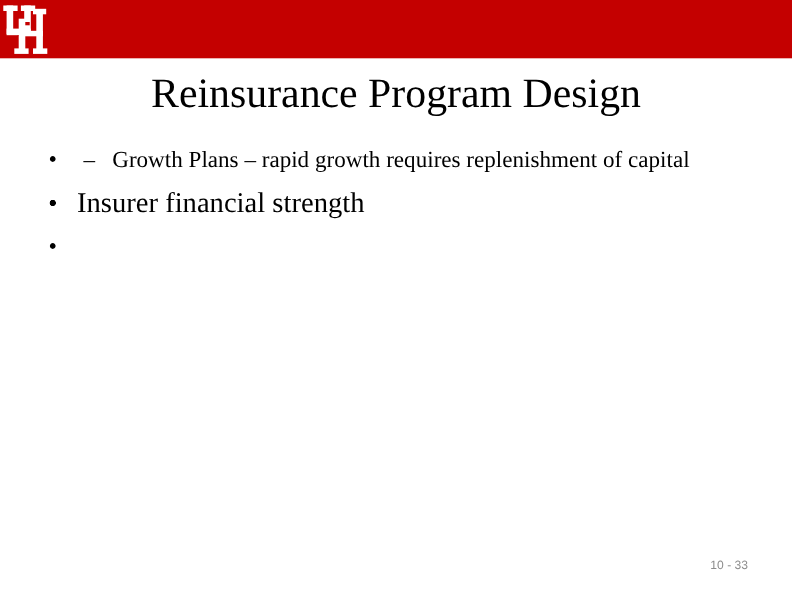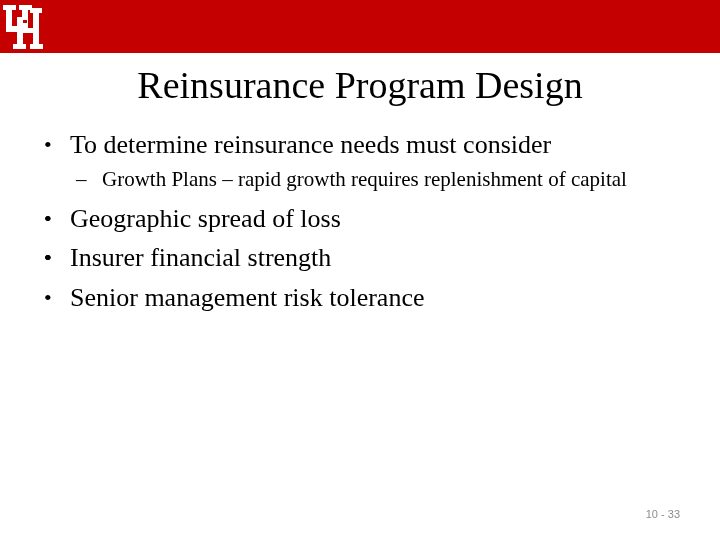--- a/index.html
+++ b/index.html
@@ -123,43 +123,40 @@
         <rect x="14" y="30" width="1" height="1"></rect>
       </g>
     </svg>
   </div>
 
   <h1 class="title">Reinsurance Program Design</h1>
 
   <div class="content">
     <div class="bullet">
       <span class="dot">•</span>
-      <span>To determine reinsurance needs must consider</span>
     </div>
     <div class="sub">
       <span class="dash">–</span>
       <span>Growth Plans – rapid growth requires replenishment of capital</span>
     </div>
     <div class="bullet">
       <span class="dot">•</span>
     </div>
     <div class="bullet">
       <span class="dot">•</span>
-      <span>Geographic spread of loss</span>
     </div>
     <div class="bullet">
       <span class="dot">•</span>
     </div>
     <div class="bullet">
       <span class="dot">•</span>
     </div>
     <div class="bullet">
       <span class="dot">•</span>
       <span>Insurer financial strength</span>
     </div>
     <div class="bullet">
       <span class="dot">•</span>
-      <span>Senior management risk tolerance</span>
     </div>
   </div>
 
   <div class="page-number">10 - 33</div>
 </div>
 
 </body></html>

